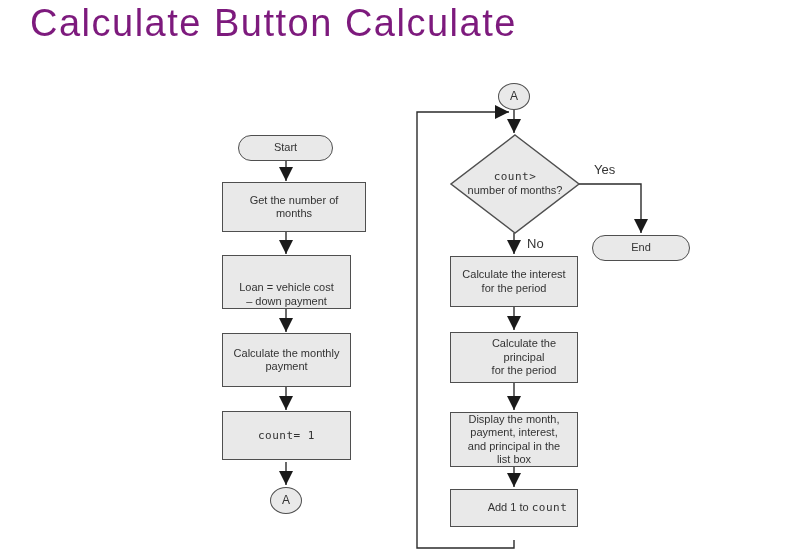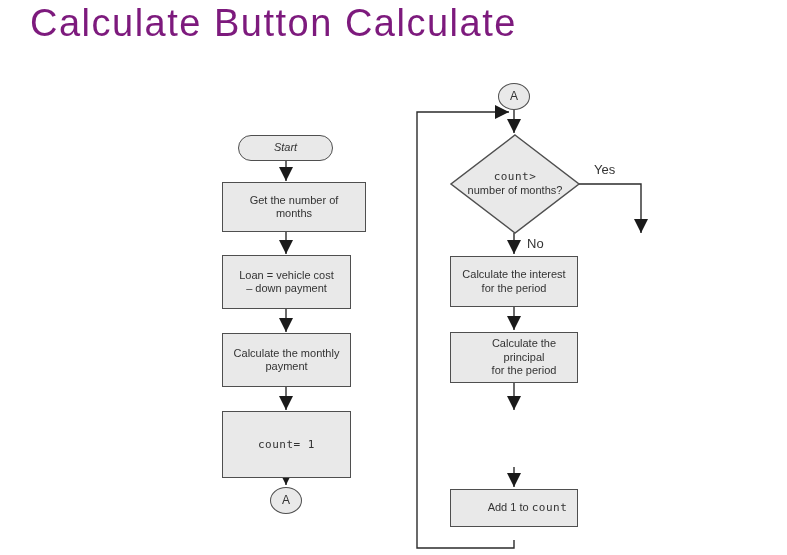--- a/index.html
+++ b/index.html
@@ -35,21 +35,21 @@
     border: 1.5px solid var(--border, #4f4f4f);
     display: flex;
     align-items: center;
     justify-content: center;
     text-align: center;
     color: var(--txt, #333333);
     font-size: 11px;
     line-height: 1.22;
   }
   .shape span { white-space: pre-line; }
-  .stadium { border-radius: 13px; font-style: italic; }
+  .stadium { border-radius: 13px; }
   .circle { border-radius: 50%; font-size: 12px; }
   .mono { font-family: "DejaVu Sans Mono", "Liberation Mono", monospace; letter-spacing: 0.5px; }
   .decision-label {
     position: absolute;
     text-align: center;
     color: var(--txt, #333333);
     font-size: 11px;
     line-height: 1.25;
   }
   .branch-label {
@@ -95,60 +95,69 @@
 
   <div class="shape stadium" style="left:238px; top:135px; width:95px; height:26px;">
     <span>Start</span>
   </div>
 
   <div class="shape" style="left:222px; top:182px; width:144px; height:50px;text-align:center;">
     <span>Get the number of
 months</span>
   </div>
 
-  <div class="shape" style="left:222px; top:255px; width:129px; height:54px;">
+  <div class="shape" style="left:222px; top:255px; width:129px; height:54px;align-items:flex-end;">
     <span>Loan = vehicle cost
 – down payment</span>
   </div>
 
   <div class="shape" style="left:222px; top:333px; width:129px; height:54px;">
     <span>Calculate the monthly
 payment</span>
   </div>
 
-  <div class="shape" style="left:222px; top:411px; width:129px; height:67px;">
+  <div class="shape" style="left:222px; top:411px; width:129px; height:49px;">
     <span class="mono">count= 1</span>
   </div>
 
   <div class="shape circle" style="left:270px; top:487px; width:32px; height:27px;">
     <span>A</span>
   </div>
 
   <div class="shape circle" style="left:498px; top:83px; width:32px; height:27px;">
     <span>A</span>
   </div>
 
   <div class="decision-label" style="left:453px; top:170px; width:124px;">
     <span class="mono">count&gt;</span><br>
     <span>number of months?</span>
   </div>
 
   <div class="branch-label" style="left:594px; top:162px;">Yes</div>
 
   <div class="branch-label" style="left:527px; top:236px;">No</div>
 
+  <div class="shape stadium" style="left:592px; top:235px; width:98px; height:26px;">
+    <span>End</span>
+  </div>
 
   <div class="shape" style="left:450px; top:256px; width:128px; height:51px;">
     <span>Calculate the interest
 for the period</span>
   </div>
 
   <div class="shape" style="left:450px; top:332px; width:128px; height:51px;padding-left:20px;">
     <span>Calculate the principal
 for the period</span>
   </div>
 
+  <div class="shape" style="left:450px; top:412px; width:128px; height:55px;">
+    <span>Display the month,
+payment, interest,
+and principal in the
+list box</span>
+  </div>
 
   <div class="shape" style="left:450px; top:489px; width:128px; height:38px;padding-left:27px;">
     <span><span>Add 1 to </span><span class="mono">count</span></span>
   </div>
 
 </div>
 
 </body></html>

